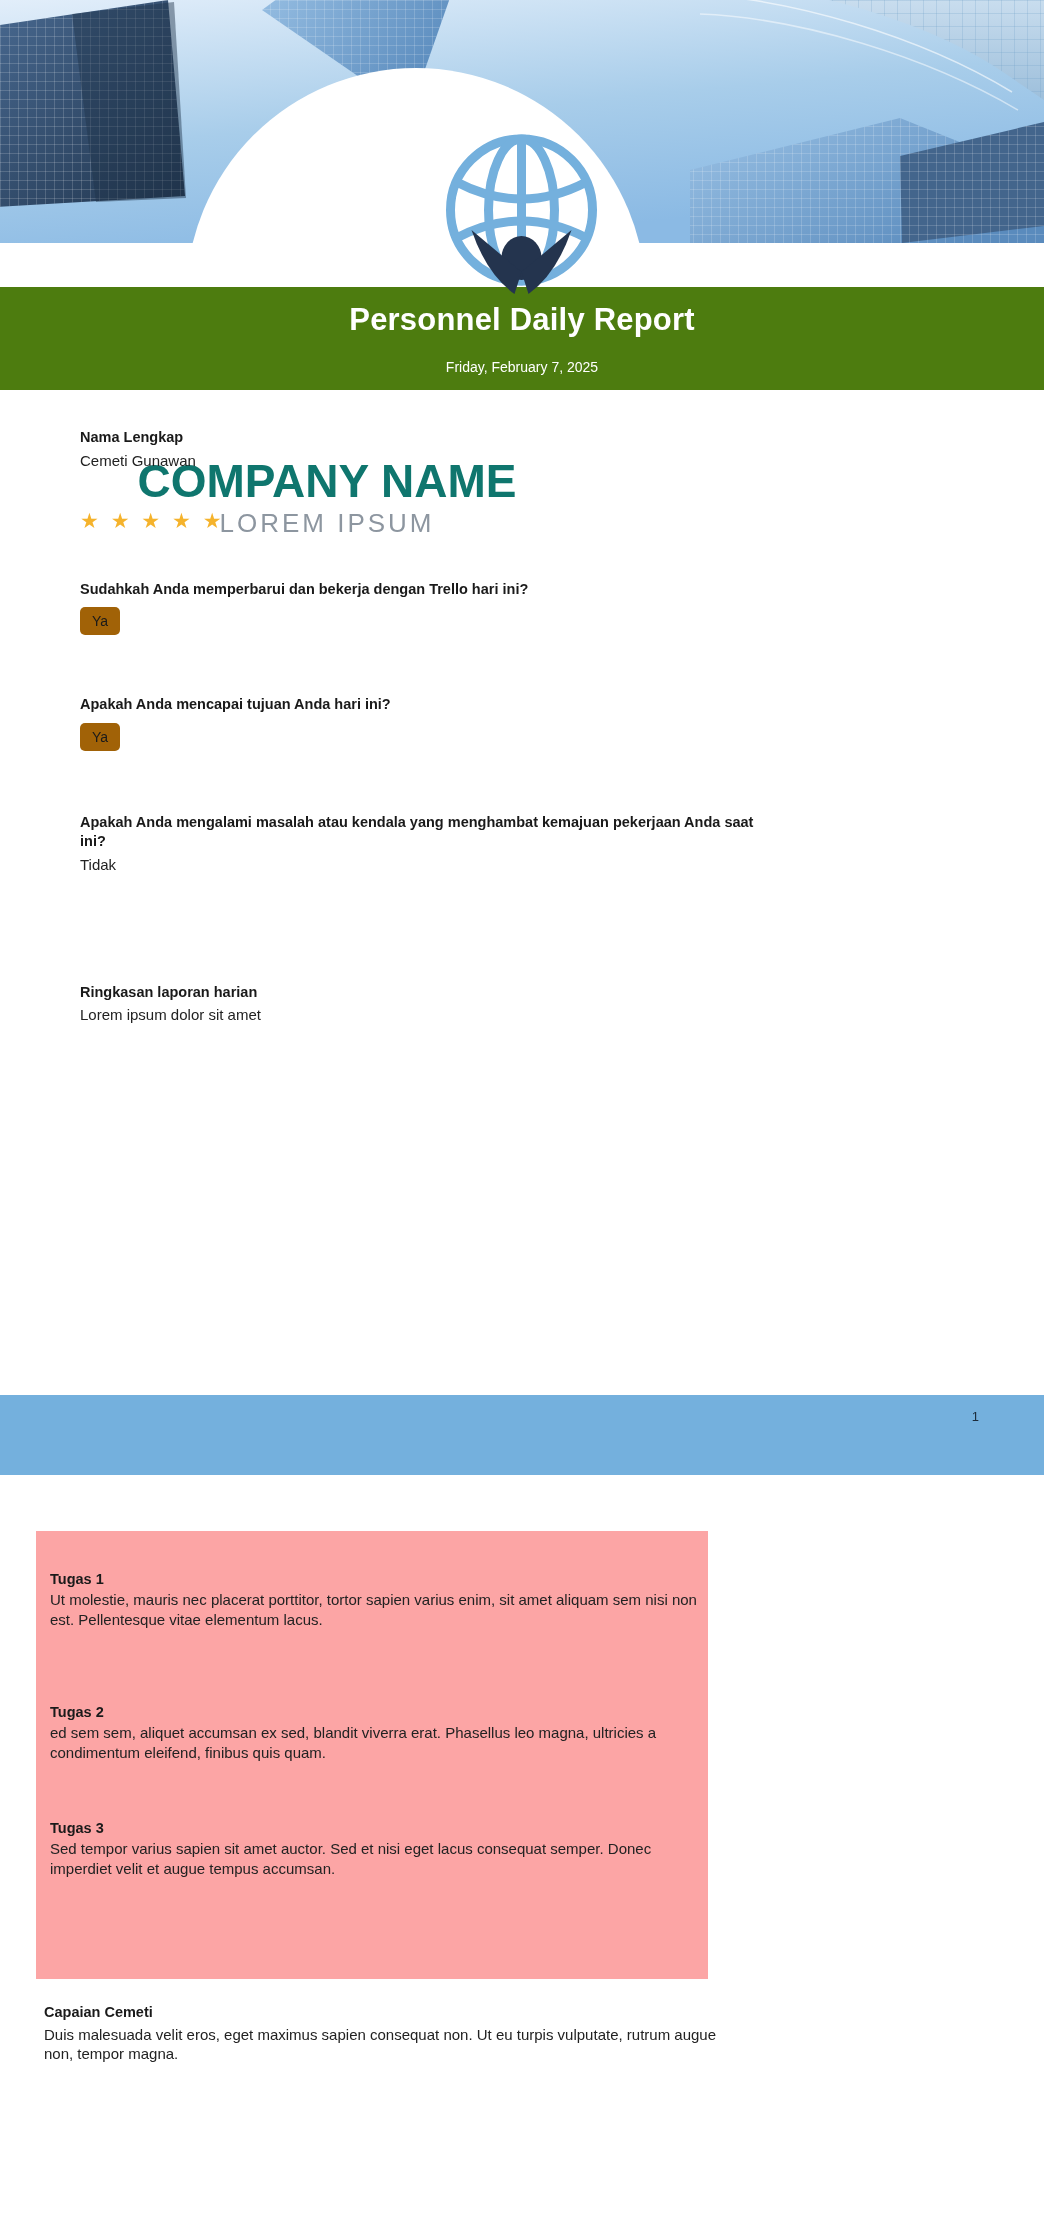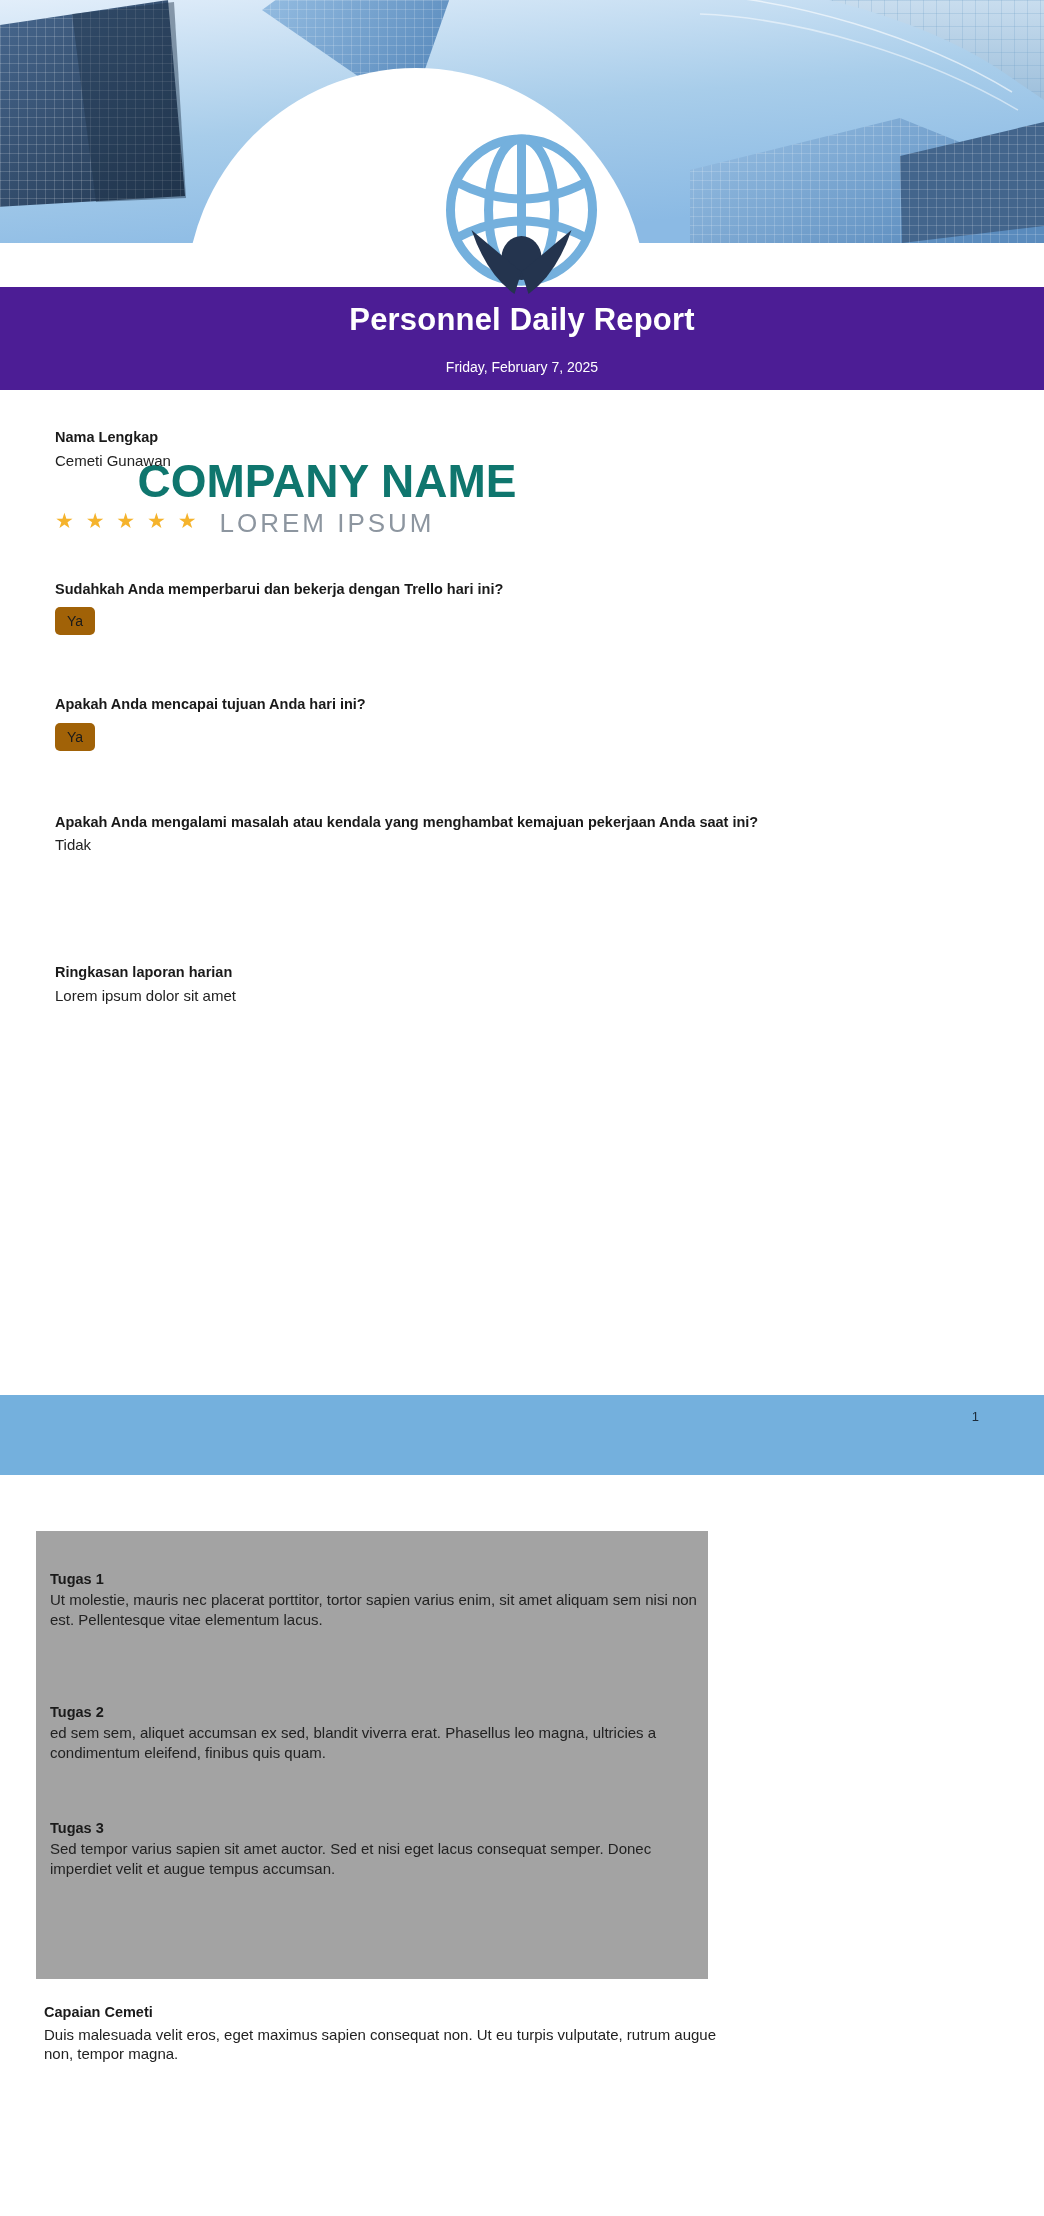--- a/index.html
+++ b/index.html
@@ -59,21 +59,21 @@
     z-index: 6;
   }
 
   
   .title-bar {
     position: absolute;
     left: 0;
     top: 287px;
     width: 1044px;
     height: 103px;
-    background: #4c1d95;
+    background: #4d7c0f;
     z-index: 5;
     text-align: center;
   }
   .doc-title {
     margin-top: 16px;
     font-size: 31px;
     font-weight: bold;
     color: #ffffff;
     letter-spacing: .2px;
     line-height: 1.1;
@@ -111,21 +111,21 @@
     line-height: 1;
   }
 
   
   .content {
     position: absolute;
     left: 0;
     top: 390px;
     width: 844px;
     z-index: 7;
-    padding: 0 55px;
+    padding: 0 80px;
   }
 
   .field { position: relative; }
   .field-label {
     font-size: 14.5px;
     font-weight: bold;
     color: #1a1a1a;
     line-height: 1.35;
   }
   .field-value {
@@ -189,21 +189,21 @@
     background: #ffffff;
     z-index: 2;
   }
 
   .task-panel {
     position: absolute;
     left: 36px;
     top: 1531px;
     width: 672px;
     height: 448px;
-    background: #a3a3a3;
+    background: #fca5a5;
     z-index: 4;
   }
 
   .task {
     position: absolute;
     left: 14px;
     width: 648px;
   }
   .task-title {
     font-size: 14.5px;

